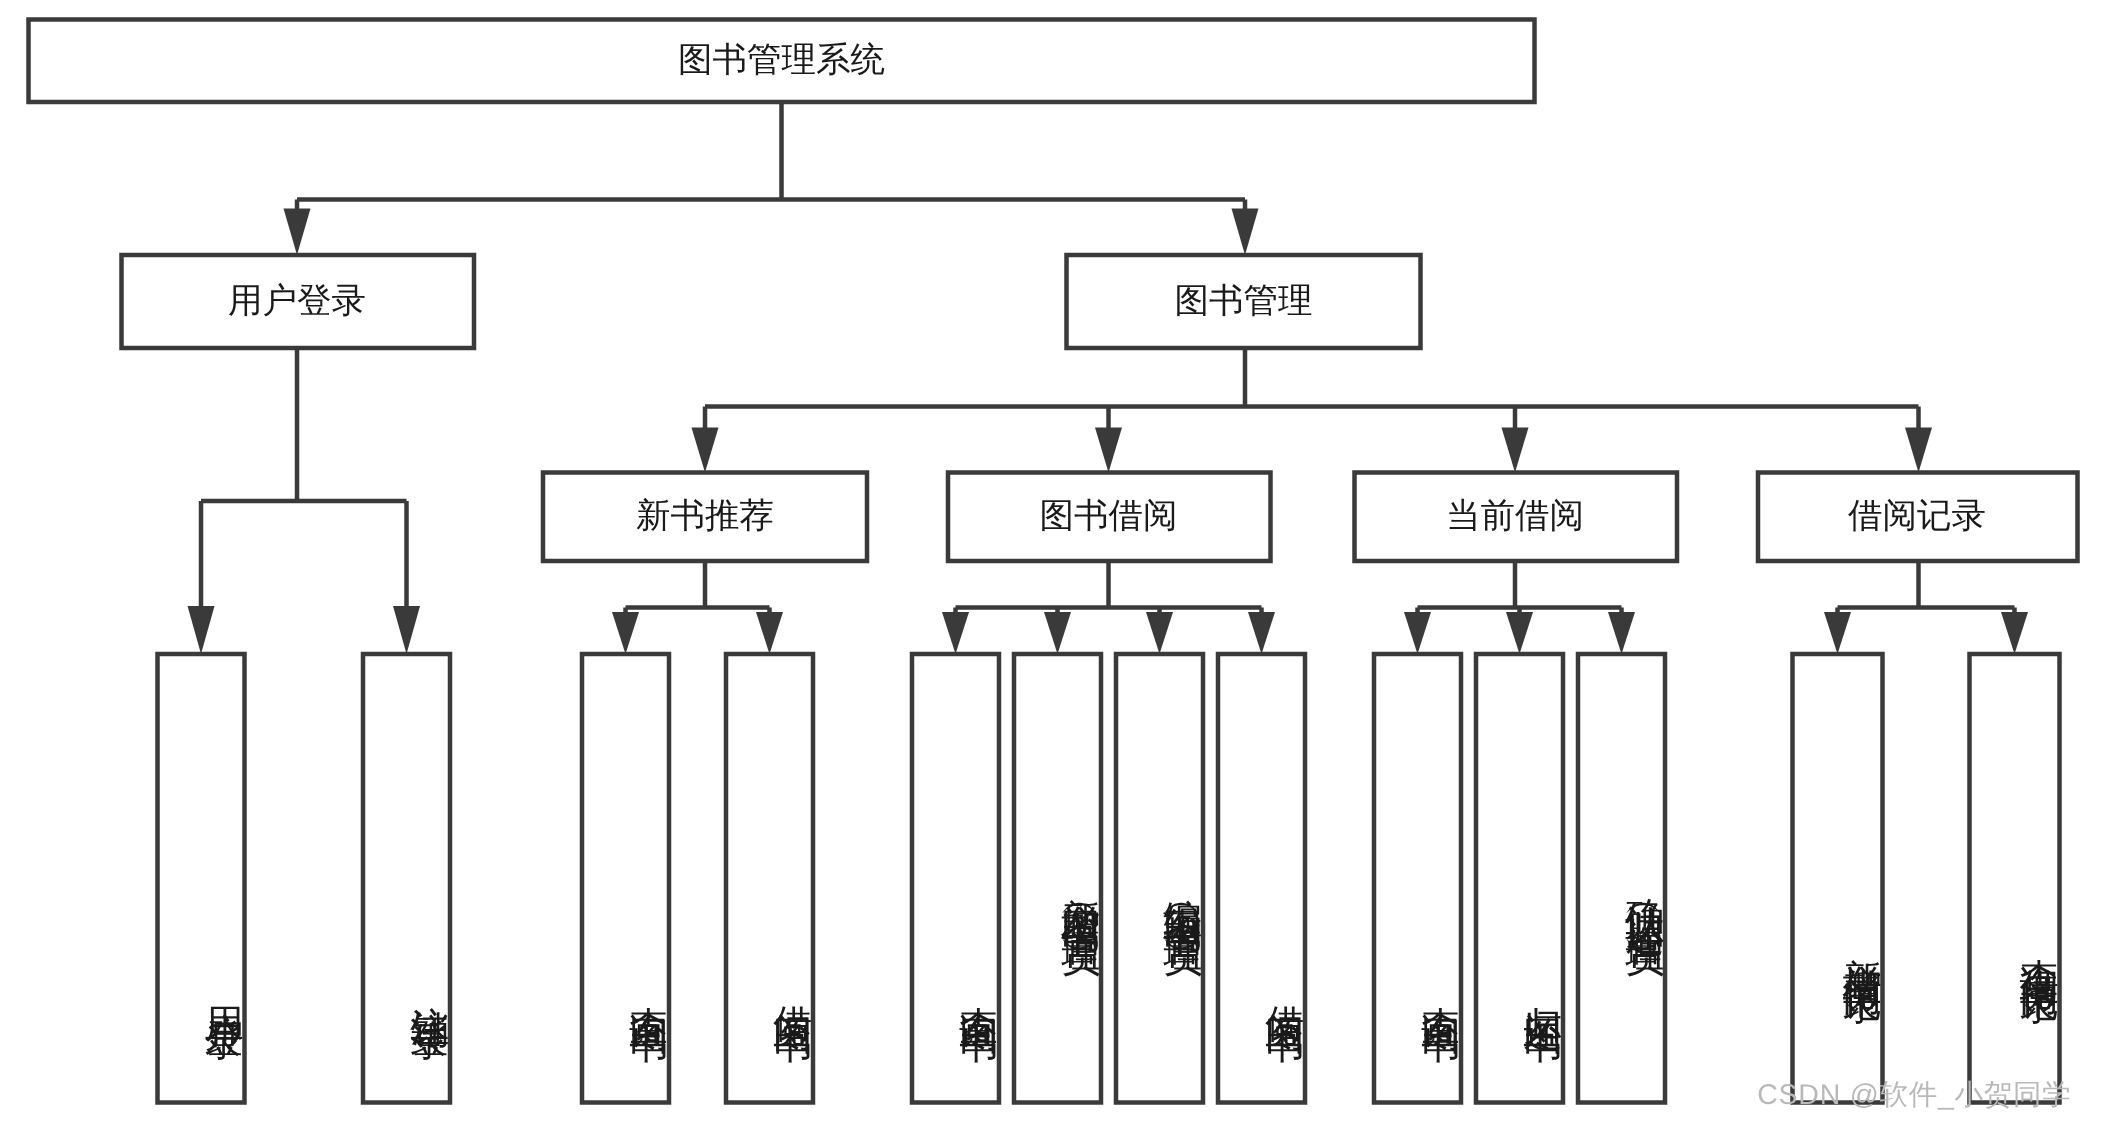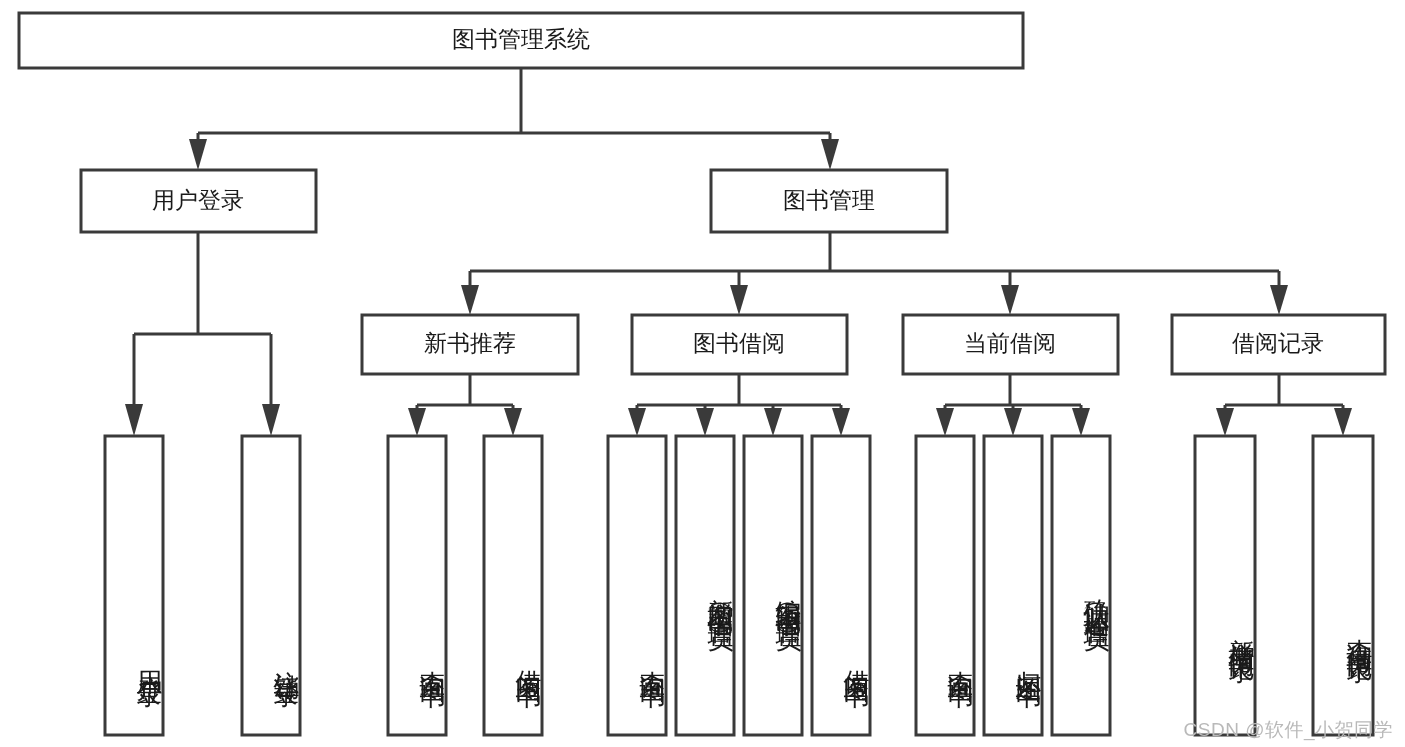--- a/index.html
+++ b/index.html
@@ -66,21 +66,21 @@
     letter-spacing: 4px;
     color: #1a1a1a;
     pointer-events: none;
     overflow: hidden;
   }
   .leaf-label-wrap > span {
     display: block;
   }
   .watermark {
     position: absolute;
-    right: 12px;
+    right: 24px;
     bottom: 4px;
     font-family: "Liberation Sans", "DejaVu Sans", sans-serif;
     font-size: 19px;
     color: #b9b9b9;
     letter-spacing: 0.5px;
     white-space: nowrap;
     user-select: none;
   }
 </style>
 </head>

